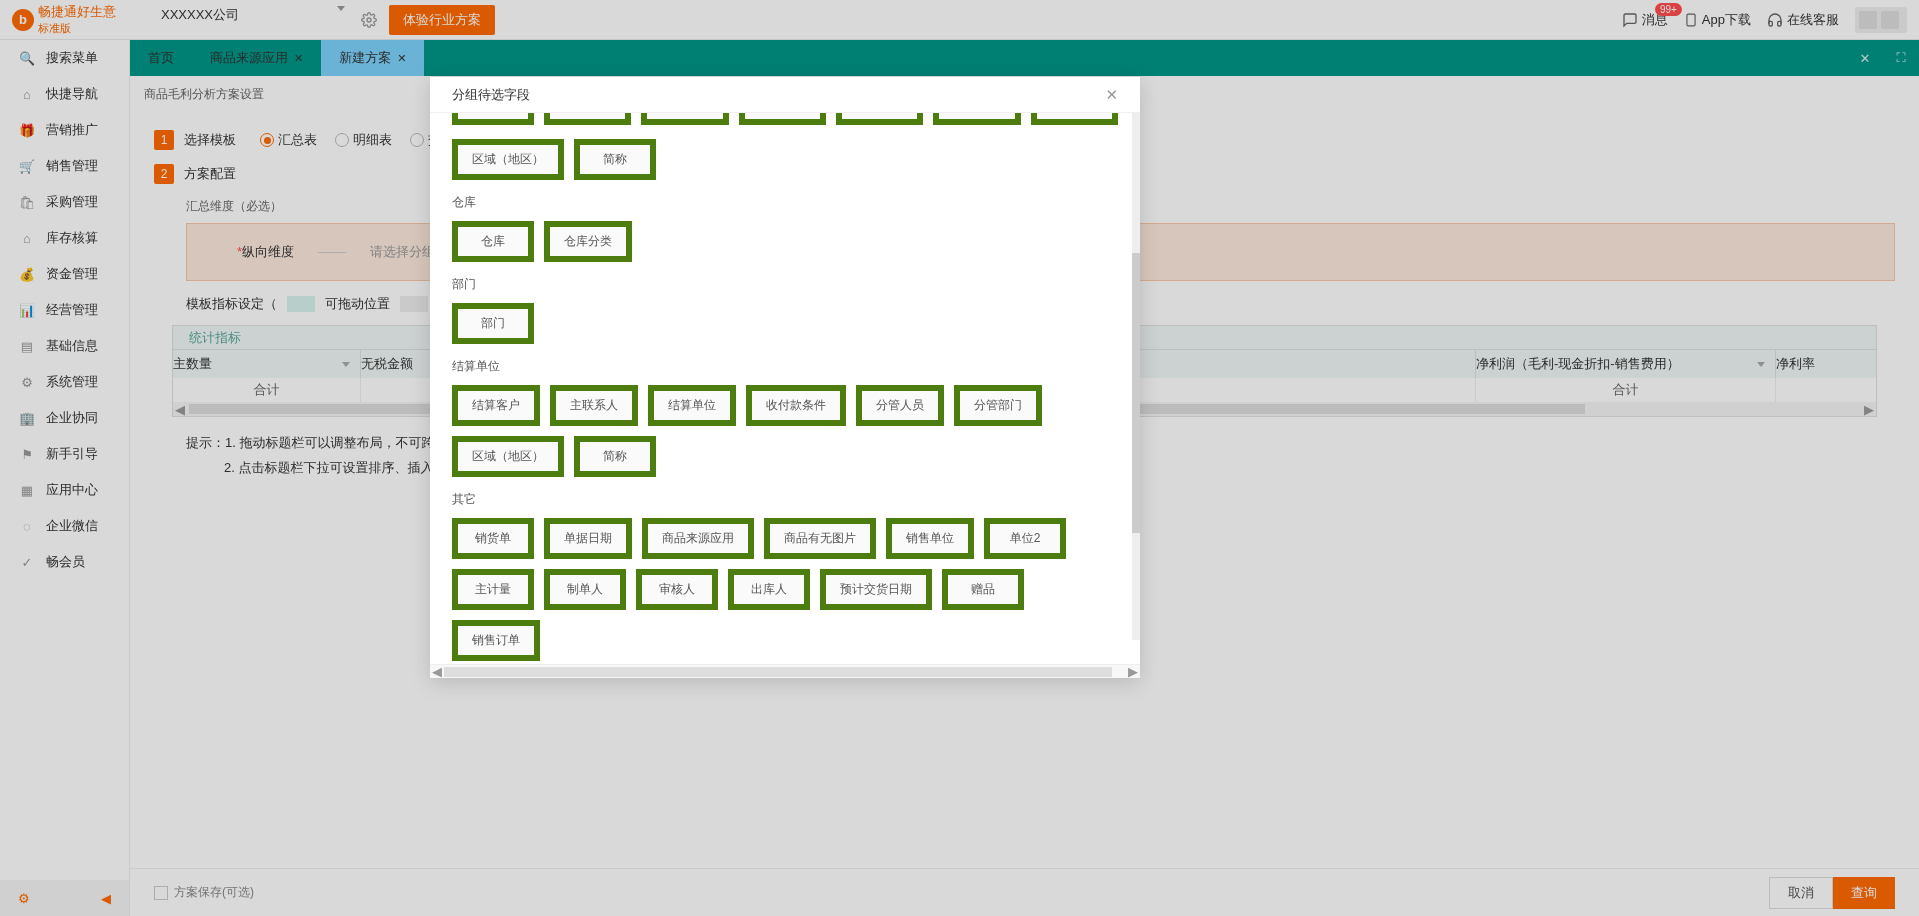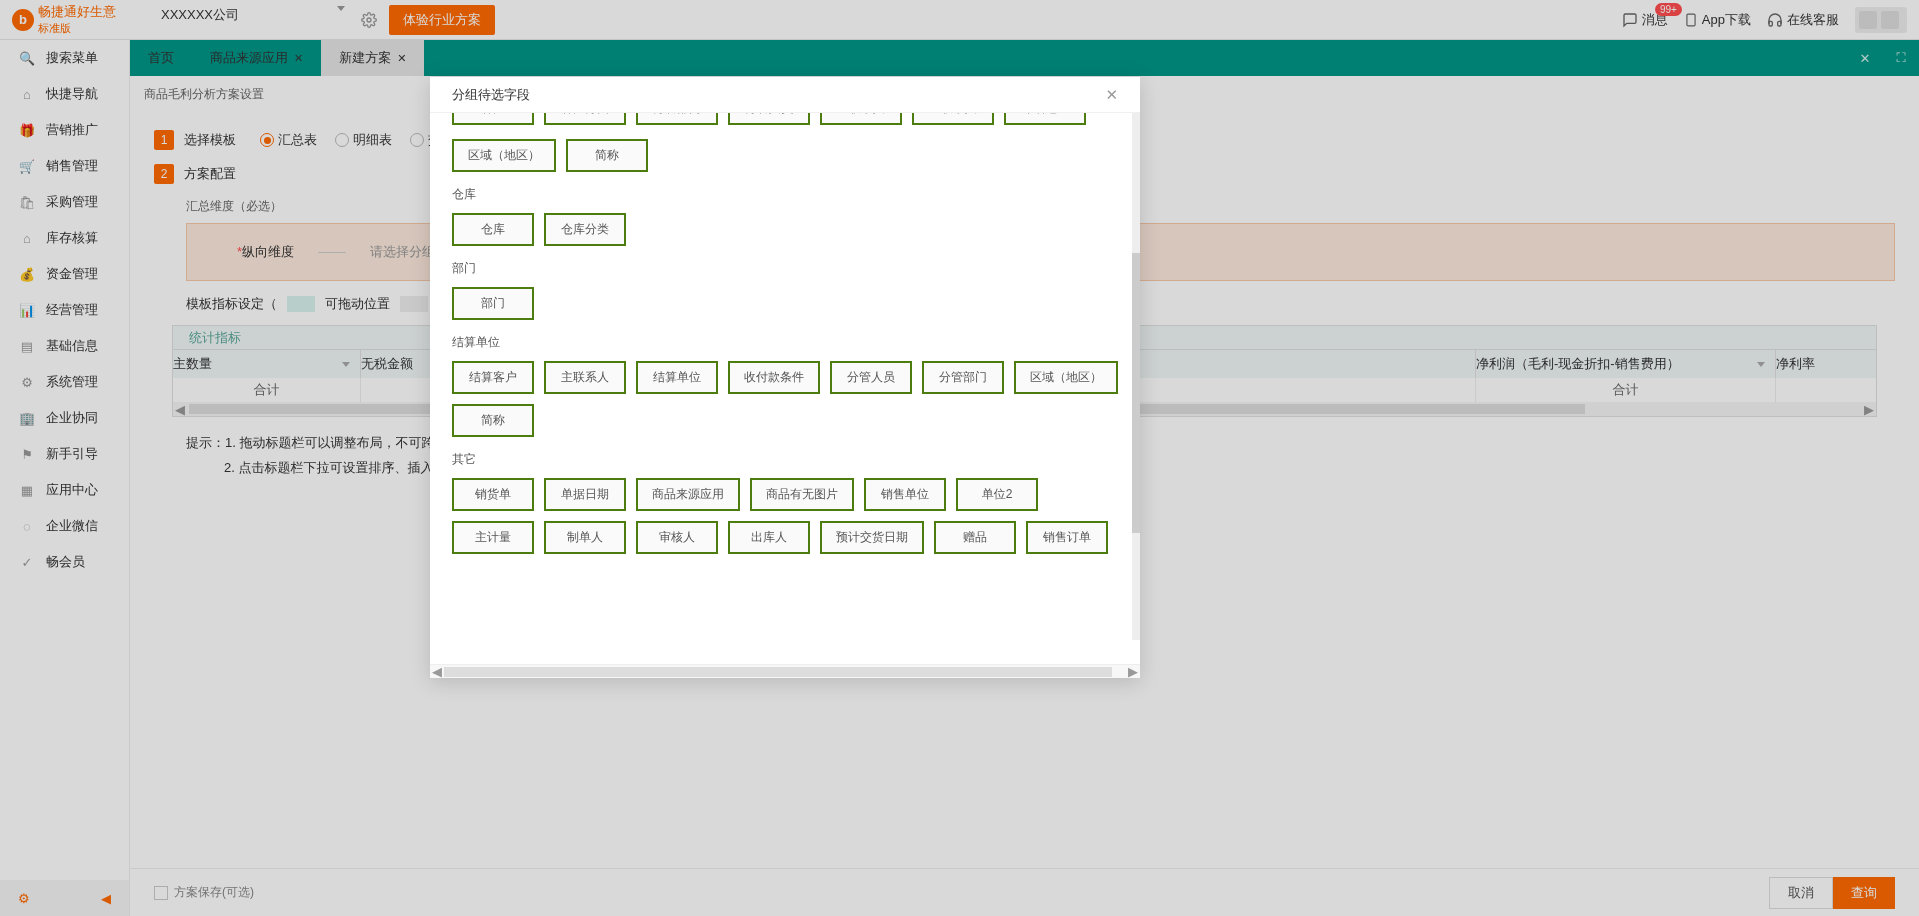--- a/index.html
+++ b/index.html
@@ -20,21 +20,21 @@
 .avatar-box{width:52px;height:26px;background:#eee;border-radius:3px;display:flex;align-items:center;padding:0 4px;gap:4px}
 .avatar-box .av{width:18px;height:18px;background:#ddd;border-radius:2px}
 
 .sidebar{position:absolute;left:0;top:40px;bottom:0;width:130px;background:#fff;border-right:1px solid #eee;display:flex;flex-direction:column}
 .side-item{height:36px;display:flex;align-items:center;gap:10px;padding:0 18px;color:#666;cursor:pointer}
 .side-item .sicon{width:18px;height:18px;display:flex;align-items:center;justify-content:center;color:#999}
 .side-footer{margin-top:auto;height:36px;background:#f5f5f5;display:flex;align-items:center;justify-content:space-between;padding:0 18px}
 
 .tab-bar{position:absolute;left:130px;right:0;top:40px;height:36px;background:#009688;display:flex;align-items:center}
 .tab{height:36px;display:flex;align-items:center;padding:8px 18px;color:#cfeeea;gap:6px;cursor:pointer}
-.tab.active{background:#e5e5e5;color:#fff}
+.tab.active{background:#7dd3fc;color:#fff}
 .tab .x{font-size:11px}
 .tab-bar-right{margin-left:auto;display:flex;align-items:center;gap:0}
 .tbr-btn{width:36px;height:36px;display:flex;align-items:center;justify-content:center;color:#cfeeea;cursor:pointer}
 
 .sub-title{position:absolute;left:130px;right:0;top:76px;height:36px;background:#fff;display:flex;align-items:center;padding:0 14px;color:#666;font-size:12px}
 
 .main{position:absolute;left:130px;right:0;top:112px;bottom:48px;background:#fff;padding:10px 24px;overflow:hidden}
 .step-row{display:flex;align-items:center;gap:10px;margin:8px 0 14px}
 .step-num{width:20px;height:20px;background:#ff6a00;color:#fff;display:flex;align-items:center;justify-content:center;font-size:12px;border-radius:2px}
 .step-label{color:#333}
@@ -75,21 +75,21 @@
 .btn-primary{background:#ff6a00;border:none;color:#fff;padding:6px 18px;cursor:pointer}
 
 .overlay{position:absolute;inset:0;background:rgba(0,0,0,.15);z-index:10}
 .modal{position:absolute;left:430px;top:77px;width:710px;height:601px;background:#fff;z-index:11;display:flex;flex-direction:column;box-shadow:0 4px 20px rgba(0,0,0,.15)}
 .modal-head{height:36px;flex-shrink:0;display:flex;align-items:center;padding:0 22px;font-size:13px;border-bottom:1px solid #f0f0f0}
 .modal-close{margin-left:auto;font-size:15px;color:#999;cursor:pointer}
 .modal-body{flex:1;overflow:auto;padding:2px 22px 14px;position:relative}
 .field-group{margin-top:14px}
 .field-group h4{font-size:12px;color:#555;font-weight:500;margin-bottom:10px}
 .field-row{display:flex;flex-wrap:wrap;gap:10px}
-.field-chip{min-width:82px;padding:6px 14px;background:#fafafa;border:2px solid #4d7c0f;text-align:center;color:#555;cursor:pointer;font-size:12px}
+.field-chip{min-width:82px;padding:6px 14px;background:#fafafa;border:6px solid #4d7c0f;text-align:center;color:#555;cursor:pointer;font-size:12px}
 
 .toprow-chips{display:flex;gap:10px;flex-wrap:nowrap;margin-top:-12px}
 .toprow-chips .field-chip{height:22px;padding-top:0;display:flex;align-items:flex-end;justify-content:center;overflow:hidden}
 .modal-sb{width:8px;background:#eee;position:absolute;right:0;top:0;bottom:24px}
 .modal-sb .th{width:100%;height:280px;background:#ccc;margin-top:140px}
 .modal-hsb{height:14px;background:#f7f7f7;display:flex;align-items:center;flex-shrink:0;position:relative;border-top:1px solid #eee}
 .modal-hsb .th{position:absolute;left:14px;right:28px;height:10px;background:#ddd}
 .modal-hsb .ar{width:14px;display:flex;align-items:center;justify-content:center;color:#999;z-index:1}
 .modal-hsb .ar.r{margin-left:auto}
 svg{display:block}

